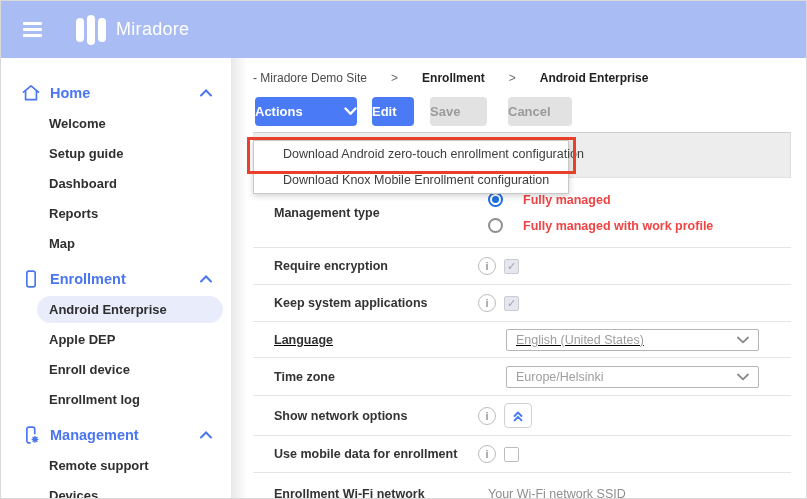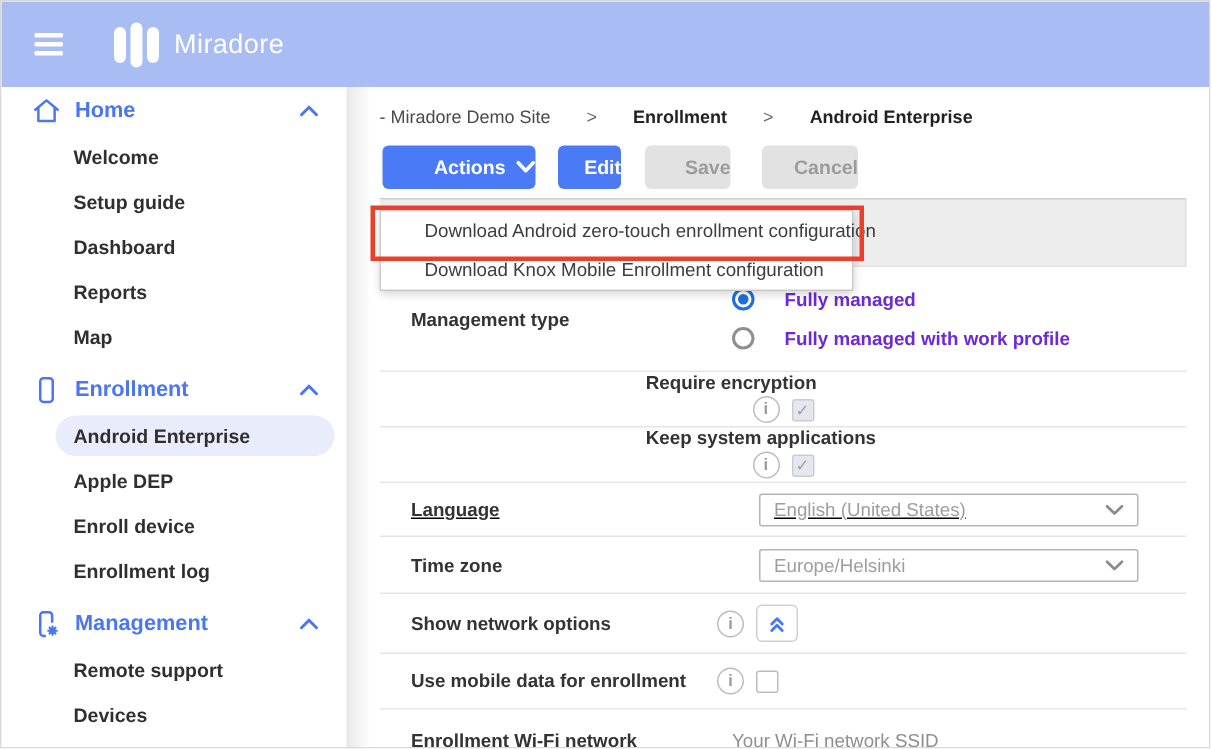--- a/index.html
+++ b/index.html
@@ -12,64 +12,64 @@
   .hamburger { margin-left:22px; display:flex; flex-direction:column; gap:3px; cursor:pointer; }
   .hamburger i { display:block; width:19px; height:3px; background:#fff; border-radius:1px; }
   .logo-pills { margin-left:34px; display:flex; align-items:center; gap:3px; }
   .logo-pills i { display:block; width:8px; border-radius:4px; background:#fff; }
   .logo-pills i:nth-child(1){ height:24px; }
   .logo-pills i:nth-child(2){ height:30px; }
   .logo-pills i:nth-child(3){ height:24px; }
   .app-name { margin-left:10px; color:#fff; font-size:18px; letter-spacing:.3px; }
 
   
-  .sidebar { position:absolute; top:57px; left:0; width:230px; bottom:0; background:#fff; padding-top:0; }
+  .sidebar { position:absolute; top:57px; left:0; width:230px; bottom:0; background:#fff; padding-top:19px; }
   .sec-title { display:flex; align-items:center; height:32px; padding:0 18px 0 20px; color:#4a76f2; font-weight:700; font-size:14.5px; cursor:pointer; }
   .sec-title .s-ic { width:20px; height:20px; display:flex; align-items:center; justify-content:center; }
   .sec-title .s-lbl { margin-left:9px; }
   .sec-title .chev { margin-left:auto; display:flex; }
   .snav-item { height:30px; line-height:30px; padding-left:48px; font-size:13px; font-weight:600; color:#2f2f2f; cursor:pointer; }
   .snav-item.selected { margin:1px 8px 2px 36px; height:27px; line-height:27px; padding-left:12px; background:#e9edfb; border-radius:16px; }
   .sec-gap { height:4px; }
 
   
   .content { position:absolute; top:57px; left:230px; right:0; bottom:0; background:#fff; }
   .content::before { content:""; position:absolute; left:0; top:0; bottom:0; width:16px;
       background:linear-gradient(to right, rgba(0,0,0,0.09), rgba(0,0,0,0)); z-index:0; }
 
   .breadcrumb { position:absolute; top:13px; left:22px; font-size:12px; color:#4a4a4a; display:flex; gap:24px; align-items:center; z-index:1; }
   .breadcrumb .sep { color:#6d6d6d; }
   .breadcrumb .bold { font-weight:700; color:#222; }
 
   .toolbar { position:absolute; top:39px; left:24px; display:flex; z-index:1; }
   .btn { height:29px; border:none; border-radius:4px; font-family:inherit; font-size:13px; font-weight:700;
-         display:flex; align-items:center; justify-content:flex-end; cursor:pointer; }
+         display:flex; align-items:center; justify-content:space-between; cursor:pointer; }
   .btn-blue { background:#4a7af5; color:#fff; }
   .btn-gray { background:#e2e2e2; color:#9b9b9b; }
   .btn-actions { width:102px; margin-right:15px; gap:7px; }
   .btn-edit { width:42px; margin-right:16px; }
   .btn-save { width:57px; margin-right:21px; }
   .btn-cancel { width:64px; }
 
   .formwrap { position:absolute; top:74px; left:22px; width:538px; bottom:0; z-index:1; overflow:hidden; }
   .section-bar { height:46px; background:#ededed; border-top:1px solid #cfcfcf; border-bottom:1px solid #e2e2e2; border-right:1px solid #dcdcdc; }
 
   .frow { display:flex; align-items:center; border-bottom:1px solid #e5e5e5; }
   .flabel { width:225px; padding-left:21px; font-size:12.5px; font-weight:700; color:#333; flex:none; }
   .ctrl { display:flex; align-items:center; flex:1; }
 
-  .r1 { height:70px; } .r2,.r3 { height:37px;flex-direction:column; } .r4 { height:36px;text-decoration:underline; } .r5 { height:38px; }
+  .r1 { height:70px; } .r2,.r3 { height:37px; } .r4 { height:36px;text-decoration:underline; } .r5 { height:38px; }
   .r6 { height:40px; } .r7 { height:37px; } .r8 { height:42px; border-bottom:none; }
 
   .radio-group { display:flex; flex-direction:column; gap:6px; padding-left:10px; }
   .radio-line { display:flex; align-items:center; height:20px; }
   .radio { width:15px; height:15px; border-radius:50%; border:2px solid #8f8f8f; flex:none; position:relative; cursor:pointer; }
   .radio.sel { border-color:#1d6fe0; }
   .radio.sel::after { content:""; position:absolute; inset:2px; border-radius:50%; background:#1d6fe0; }
-  .radio-lbl { margin-left:20px; font-size:12.5px; font-weight:700; color:#6d28d9; }
+  .radio-lbl { margin-left:20px; font-size:12.5px; font-weight:700; color:#ef4444; }
 
   .info-icon { width:18px; height:18px; border:1px solid #bcbcbc; border-radius:50%; color:#9a9a9a;
       font-size:11px; font-weight:700; display:flex; align-items:center; justify-content:center; margin-right:8px; flex:none; }
   .cb { width:15px; height:15px; border-radius:2px; flex:none; display:flex; align-items:center; justify-content:center; }
   .cb.checked { background:#e4e8ee; border:1px solid #c9cdd3; color:#9aa2ac; font-size:11px; }
   .cb.unchecked { background:#fff; border:1px solid #bdbdbd; }
 
   .select { width:253px; margin-left:28px; height:22px; border:1px solid #b5b5b5; border-radius:2px; background:#fff;
       color:#9e9e9e; font-size:12.5px; display:flex; align-items:center; padding:0 9px; }
   .select .sel-chev { margin-left:auto; display:flex; }

